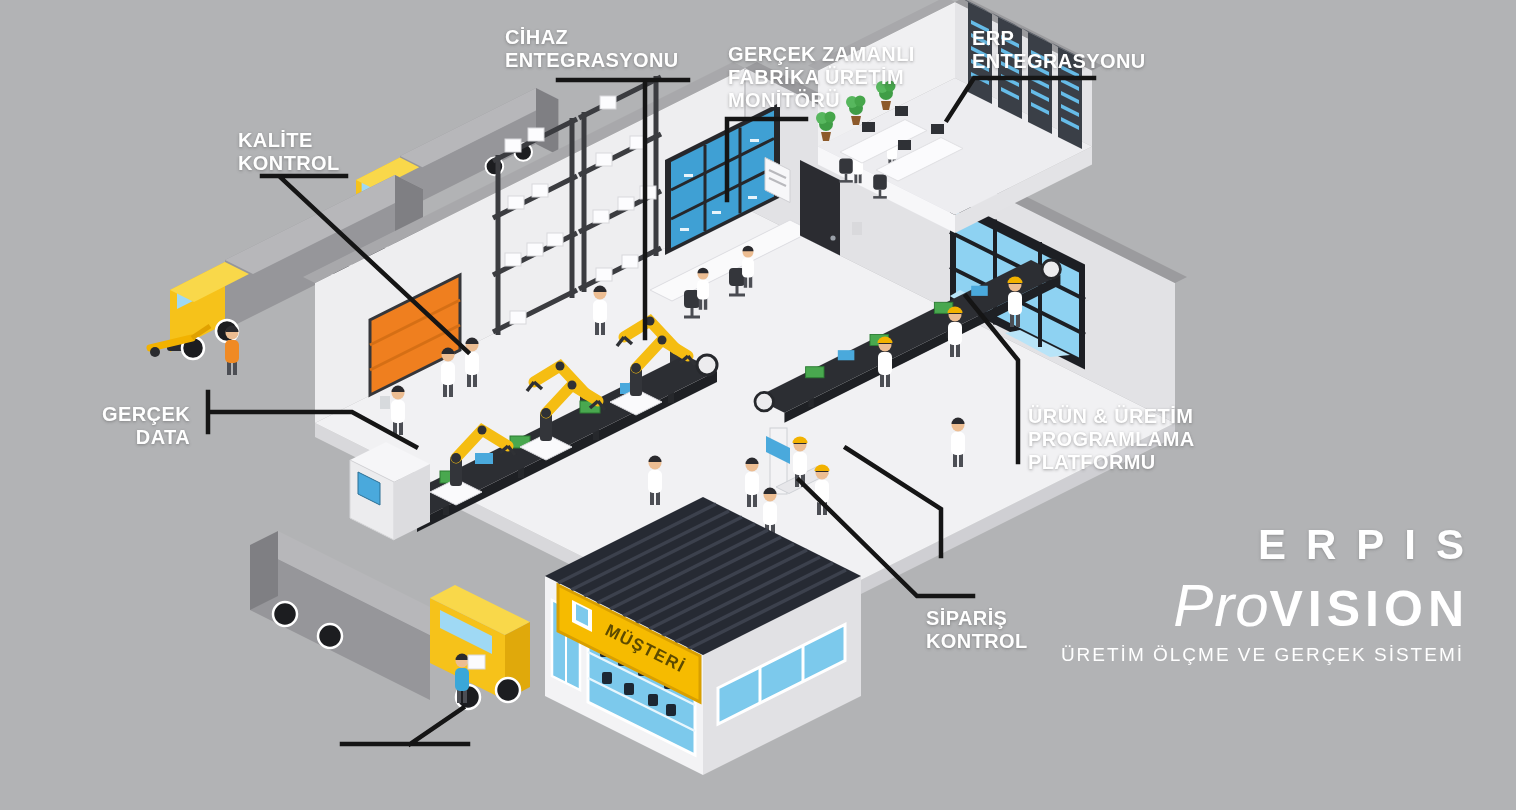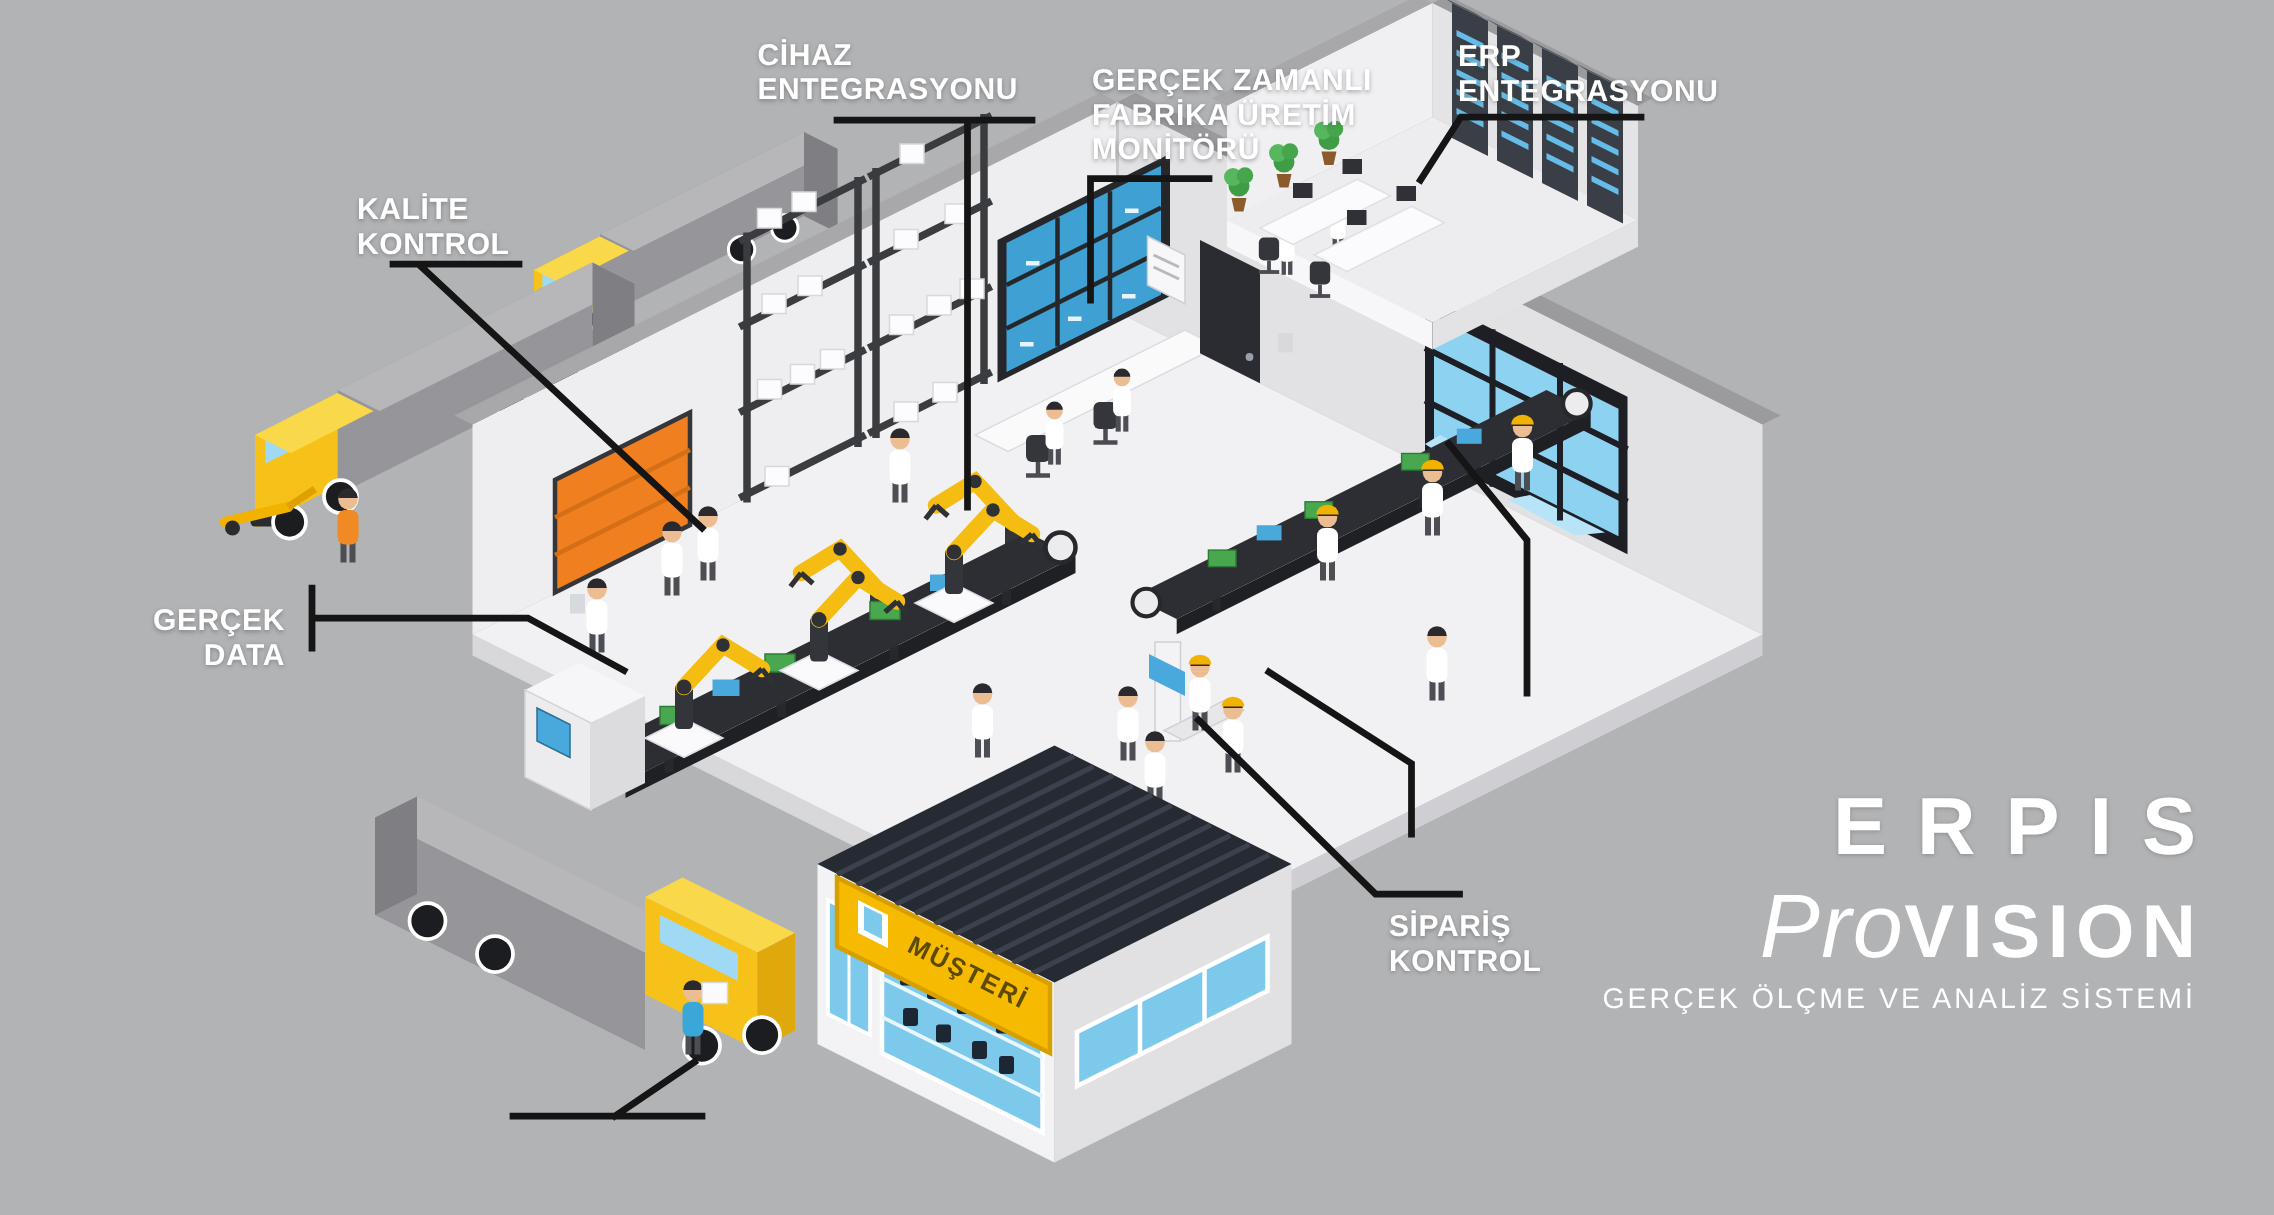--- a/index.html
+++ b/index.html
@@ -5,21 +5,21 @@
   html,body{margin:0;padding:0;}
   #stage{position:relative;width:1516px;height:810px;overflow:hidden;
          background:#b2b3b5;font-family:"Liberation Sans",sans-serif;}
   #scene{position:absolute;left:0;top:0;}
   .lbl{position:absolute;color:#fff;font-weight:bold;font-size:20px;line-height:23px;
        letter-spacing:.4px;white-space:pre-line;
        text-shadow:0 1px 3px rgba(70,70,70,.45);}
   .ctr{text-align:left;}
   .rgt{text-align:right;margin-top:16px;}
   #logo{position:absolute;left:1040px;top:524px;width:424px;text-align:right;color:#fff;line-height:1;}
-  #logo .brand{font-size:54px;font-weight:800;letter-spacing:20px;margin-right:-20px;
+  #logo .brand{font-size:42px;font-weight:800;letter-spacing:20px;margin-right:-20px;
                text-shadow:0 1px 3px rgba(70,70,70,.35);}
   #logo .row2{margin-top:10px;white-space:nowrap;}
   #logo .pre{font-size:60px;font-style:italic;font-weight:300;letter-spacing:1px;}
   #logo .suf{font-size:50px;font-weight:800;letter-spacing:5px;margin-right:-5px;}
   #logo .tag{margin-top:9px;font-size:19px;font-weight:400;letter-spacing:2px;
              white-space:nowrap;}
 </style>
 </head>
 <body>
 
@@ -361,24 +361,27 @@
 ENTEGRASYONU</div>
 <div class="lbl" style="left:728px;top:43px">GERÇEK ZAMANLI
 FABRİKA ÜRETİM
 MONİTÖRÜ</div>
 <div class="lbl" style="left:972px;top:27px">ERP
 ENTEGRASYONU</div>
 <div class="lbl ctr" style="left:238px;top:129px;width:130px">KALİTE
 KONTROL</div>
 <div class="lbl rgt" style="left:86px;top:387px;width:104px">GERÇEK
 DATA</div>
+<div class="lbl" style="left:1028px;top:405px">ÜRÜN &amp; ÜRETİM
+PROGRAMLAMA
+PLATFORMU</div>
 <div class="lbl" style="left:926px;top:607px">SİPARİŞ
 KONTROL</div>
 
 <div id="logo">
   <div class="brand">ERPIS</div>
   <div class="row2">
     <span class="pre">Pro</span><span class="suf">VISION</span>
   </div>
-  <div class="tag">GERÇEK ÖLÇME VE ANALİZ SİSTEMİ</div>
+  <div class="tag">ÜRETİM ÖLÇME VE GERÇEK SİSTEMİ</div>
 </div>
 
 </div>
 
 </body></html>

